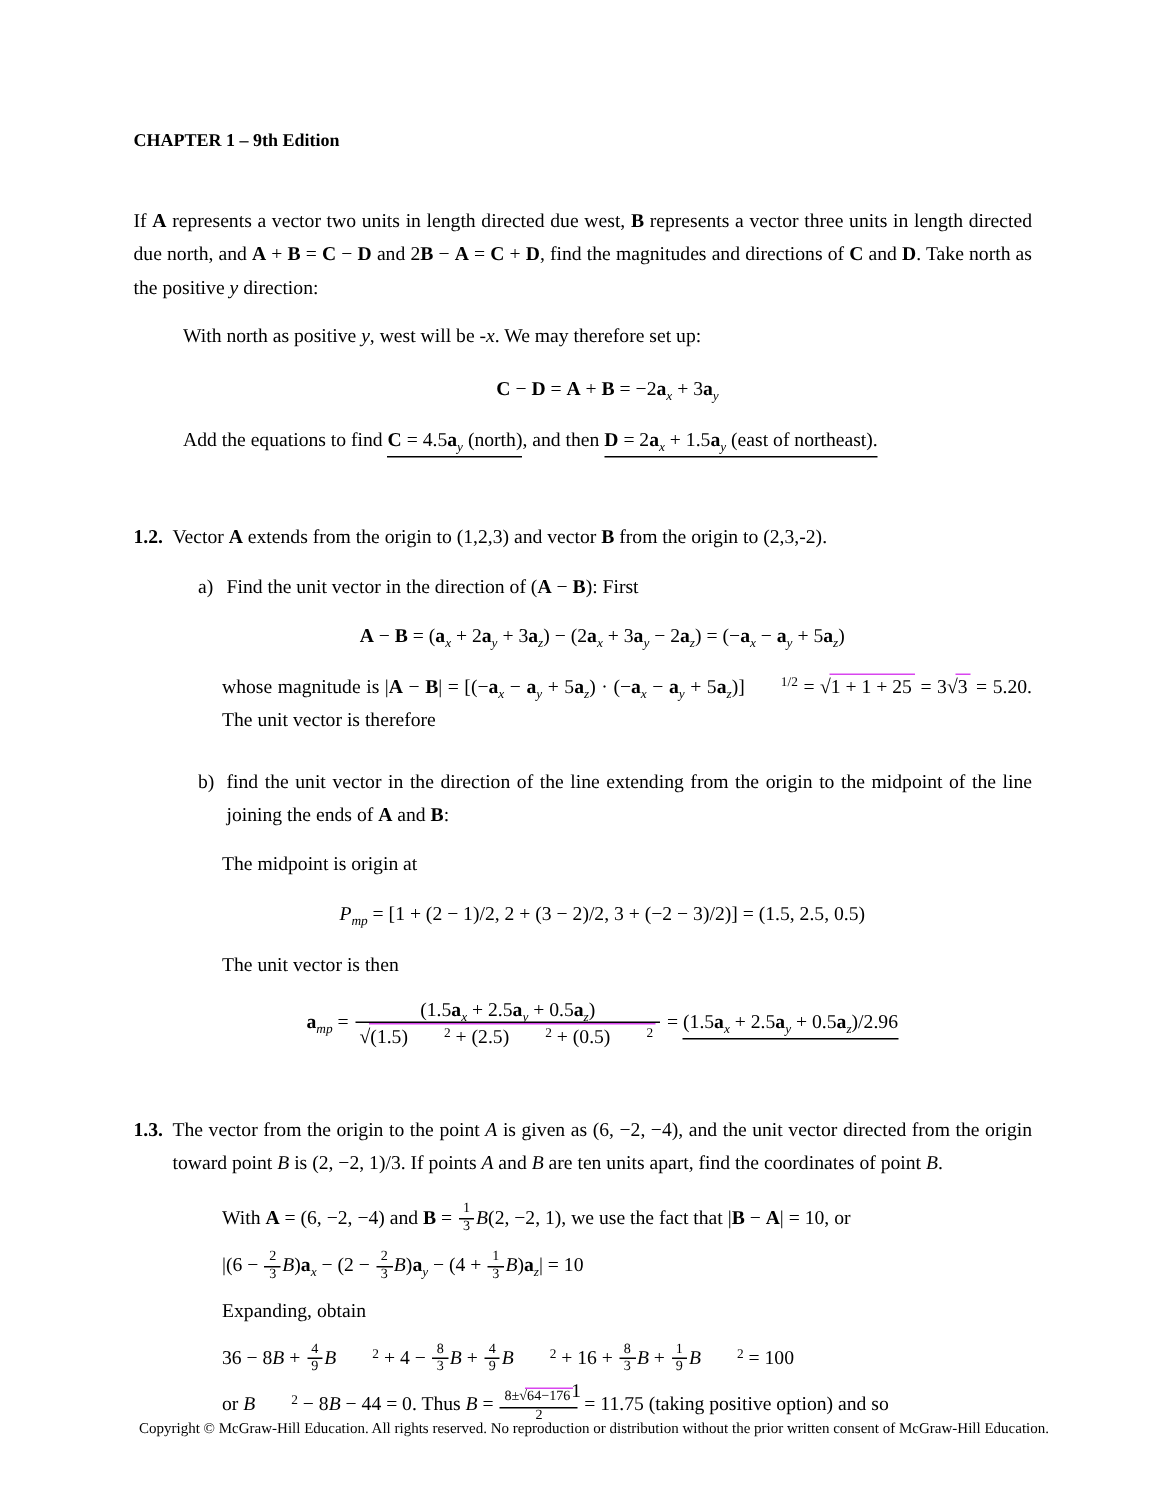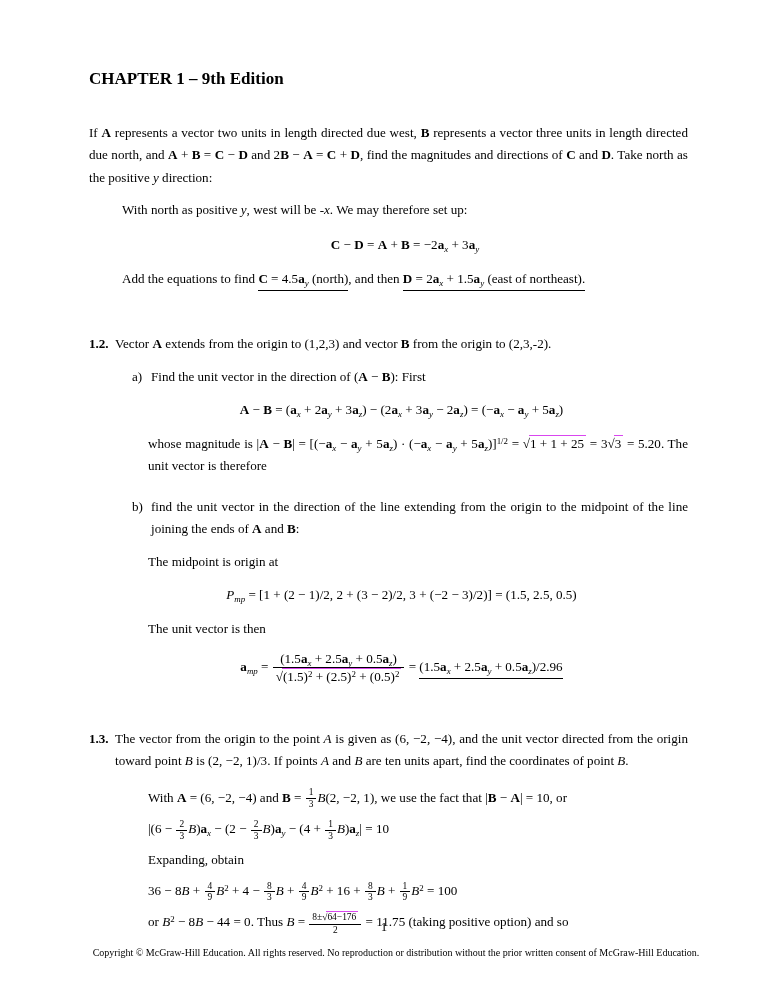--- a/index.html
+++ b/index.html
@@ -5,40 +5,40 @@
   html,body{margin:0;padding:0;background:#e8e8e8;}
   .page{
     position:relative;
     width:768px;height:994px;
     background:#ffffff;
     font-family:"Liberation Serif","DejaVu Serif",serif;
     font-size:13.1px;line-height:22.5px;color:#000;
     overflow:hidden;margin:0 auto;
   }
   .content{padding:66px 80px 0 89px;}
-  .chapter-heading{font-weight:bold;font-size:17px;margin:2px 0 31px 0;}
+  .chapter-heading{font-weight:bold;font-size:12px;margin:16px 0 31px 0;}
   .problem{margin-top:32px;}
   .problem.first{margin-top:0;}
   .prow{display:flex;}
   .plabel{flex:0 0 26px;font-weight:bold;}
   .pbody{flex:1;min-width:0;font-family:Liberation Serif, serif;}
   .pstat{text-align:justify;}
   .sol{margin-left:33px;}
   .spar{margin:10px 0;}
   .just{text-align:justify;}
   .eqc{margin:11px 0;text-align:center;}
   .eqlines{display:inline-block;text-align:left;}
   .eql{margin:1px 0;}
   .part{display:flex;margin-left:17px;margin-top:10px;}
   .ptlabel{flex:0 0 19px;}
   .ptbody{flex:1;min-width:0;}
   .sline{margin:8px 0;}
   b{font-weight:bold;}
   sub{font-size:0.68em;vertical-align:-0.38em;line-height:0;}
-  sup{font-size:0.68em;vertical-align:0.5em;line-height:0;}
+  sup{font-size:0.68em;vertical-align:0.5em;line-height:0;margin-left:24px;}
   .ul{display:inline-block;border-bottom:1px solid #000;padding-bottom:3px;line-height:1.25;}
   .frac{display:inline-block;vertical-align:middle;text-align:center;font-size:0.72em;line-height:1.15;padding:0 1px;}
   .frac.big{font-size:1em;line-height:1.2;}
   .frac .num,.frac .den{display:block;padding:0 3px;}
   .frac .den{border-top:1px solid #000;}
   .sqrt{display:inline-block;white-space:nowrap;line-height:1.1;}
   .rsign{display:inline-block;}
   .rad{display:inline-block;border-top:1px solid #d946ef;padding:0 2px 0 1px;margin-left:-1px;line-height:1.2;}
   .footer-pagenum{position:absolute;left:0;bottom:56px;width:100%;text-align:center;font-size:13px;}
   .footer-copy{position:absolute;left:12px;bottom:30px;width:100%;text-align:center;font-size:10px;color:#000;}

